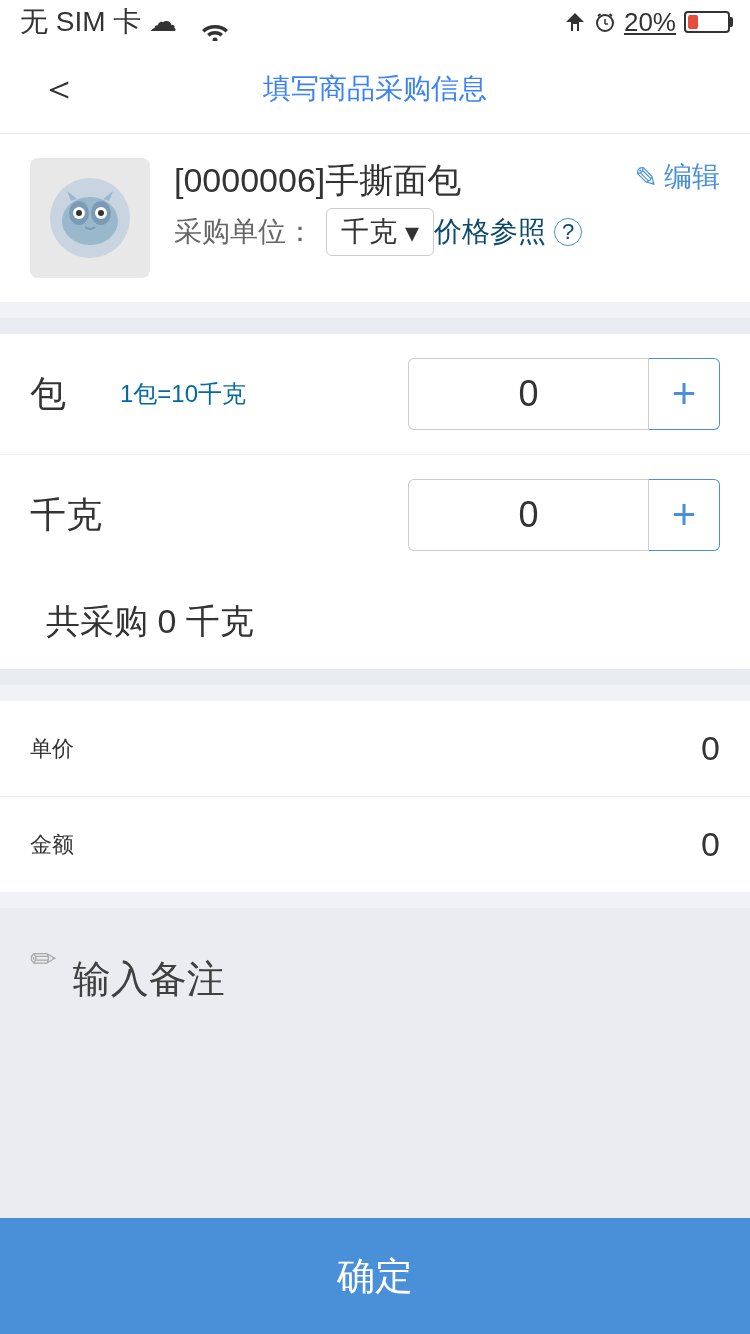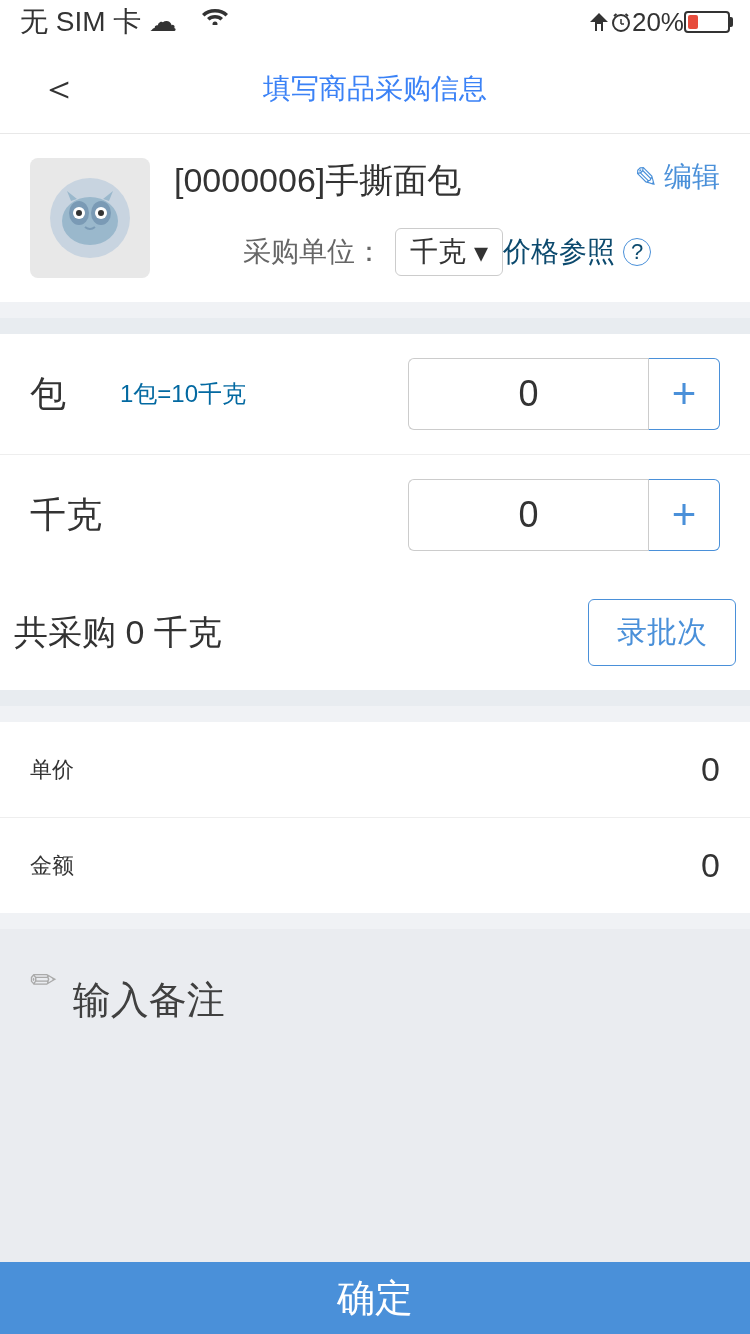--- a/index.html
+++ b/index.html
@@ -17,23 +17,23 @@
     .status-bar {
       height: 44px;
       background: #fff;
       display: flex;
       align-items: center;
       justify-content: space-between;
       padding: 0 20px;
       font-size: 28px;
       font-weight: 500;
     }
-    .status-left { display: flex; align-items: flex-start; gap: 22px; }
+    .status-left { display: flex; align-items: flex-end; gap: 22px; }
     .status-center { font-size: 30px; font-weight: 600; }
-    .status-right { display: flex; align-items: center; font-size: 26px; }
+    .status-right { display: flex; align-items: center; gap: 8px; font-size: 26px; text-decoration: underline; }
     .battery-icon {
       display: inline-flex; align-items: center; gap: 2px;
     }
     .battery-body {
       width: 46px; height: 22px; border: 2px solid #333; border-radius: 4px;
       position: relative; display: flex; align-items: center; padding: 2px;
     }
     .battery-body::after {
       content: ''; width: 3px; height: 10px;
       background: #333; border-radius: 0 2px 2px 0;
@@ -100,39 +100,39 @@
       color: #7a9ab5;
       font-weight: bold;
     }
     .product-info {
       flex: 1;
     }
     .product-name-row {
       display: flex;
       justify-content: space-between;
       align-items: flex-start;
-      margin-bottom: 24px;
+      margin-bottom: 4px;
     }
     .product-name {
       font-size: 34px;
       color: #333;
       font-weight: 500;
     }
     .edit-btn {
       color: #4a90d9;
       font-size: 28px;
       display: flex;
       align-items: center;
       gap: 6px;
       cursor: pointer;
     }
     .unit-row {
       display: flex;
       align-items: center;
-      justify-content: center;
+      justify-content: flex-start;
     }
     .unit-label {
       font-size: 28px;
       color: #666;
       margin-right: 12px;
     }
     .unit-select {
       display: flex;
       align-items: center;
       border: 1px solid #ccc;
@@ -213,21 +213,21 @@
       display: flex;
       align-items: center;
       justify-content: center;
       cursor: pointer;
     }
 
     
     .summary-row {
       display: flex;
       align-items: center;
-      padding: 24px 14px;
+      padding: 24px 46px;
       background: #fff;
     }
     .summary-text {
       font-size: 34px;
       color: #333;
     }
     .batch-btn {
       margin-left: auto;
       border: 1.5px solid #4a90d9;
       border-radius: 6px;
@@ -283,21 +283,21 @@
       color: #404040;
       margin-top: 16px;
     }
 
     
     .confirm-btn {
       position: fixed;
       bottom: 0;
       left: 0;
       width: 750px;
-      height: 72px;
+      height: 116px;
       background: #4a90d9;
       color: #fff;
       font-size: 38px;
       display: flex;
       align-items: center;
       justify-content: center;
       cursor: pointer;
       border: none;
     }
 
@@ -403,21 +403,20 @@
     <span class="input-label">千克</span>
     <div class="input-control">
       <div class="number-input">0</div>
       <div class="plus-btn">+</div>
     </div>
   </div>
 </div>
 
 <div class="summary-row">
   <span class="summary-text">共采购 0 千克</span>
-  <button class="batch-btn">录批次</button>
 </div>
 
 <div class="section-divider"></div>
 
 <div class="price-section">
   <div class="price-row">
     <span class="price-label">单价</span>
     <span class="price-value">0</span>
   </div>
   <div class="price-row">

